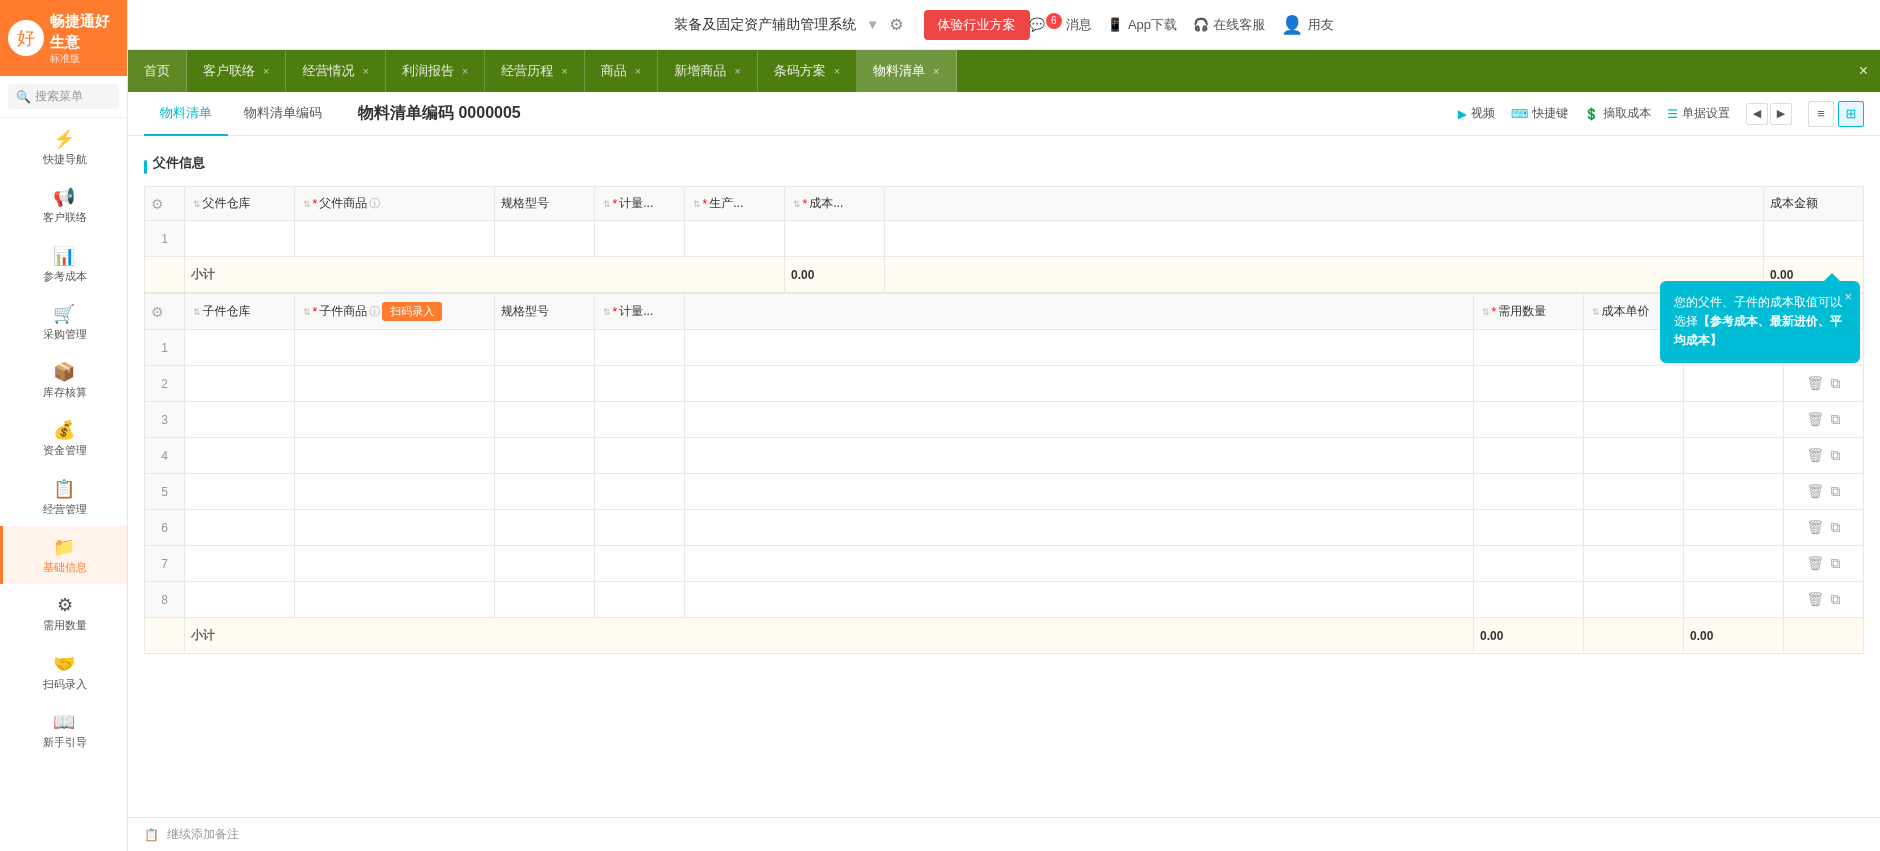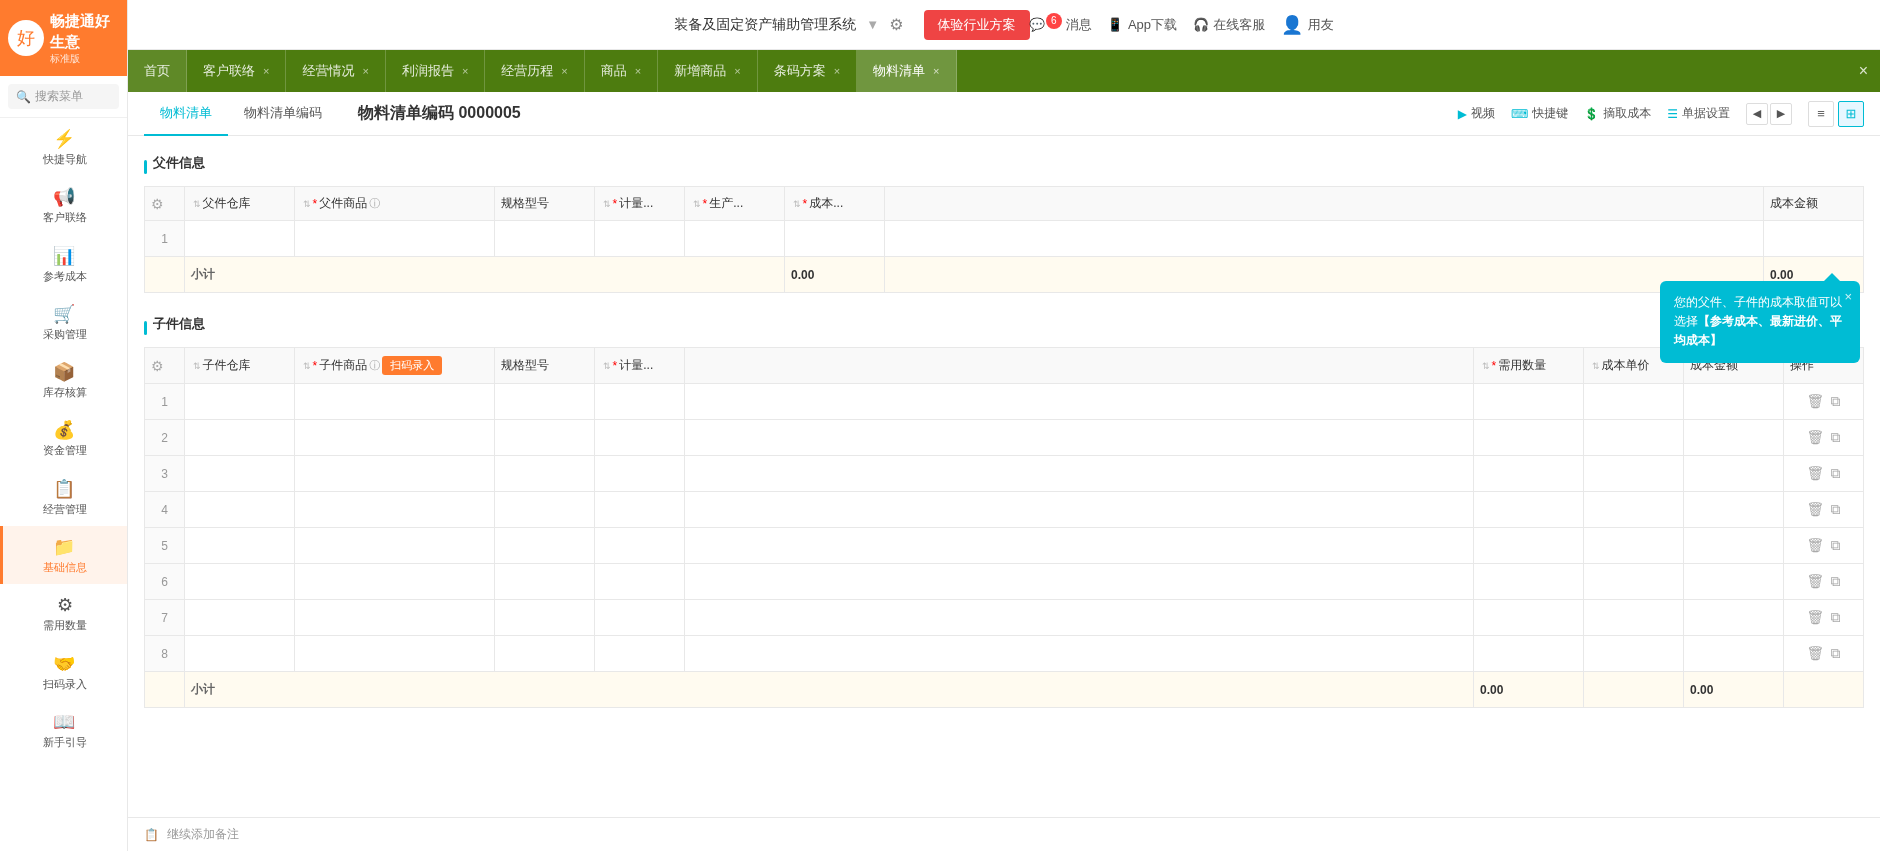--- a/index.html
+++ b/index.html
@@ -616,24 +616,20 @@
           <td colspan="5">
             <span>小计</span>
           </td>
           <td class="num-val">0.00</td>
           <td></td>
           <td class="num-val">0.00</td>
         </tr>
       </tbody>
     </table>
 
-    <div class="section-header" style="margin-top:16px;">
-      <div class="section-bar"></div>
-      <span class="section-title">子件信息</span>
-    </div>
 
     <table class="data-table">
       <thead>
         <tr>
           <th class="gear-cell col-settings">
             <span class="gear-icon-cell">⚙</span>
           </th>
           <th class="col-warehouse">
             <div class="th-inner">
               <span class="sort-arrows">⇅</span>

